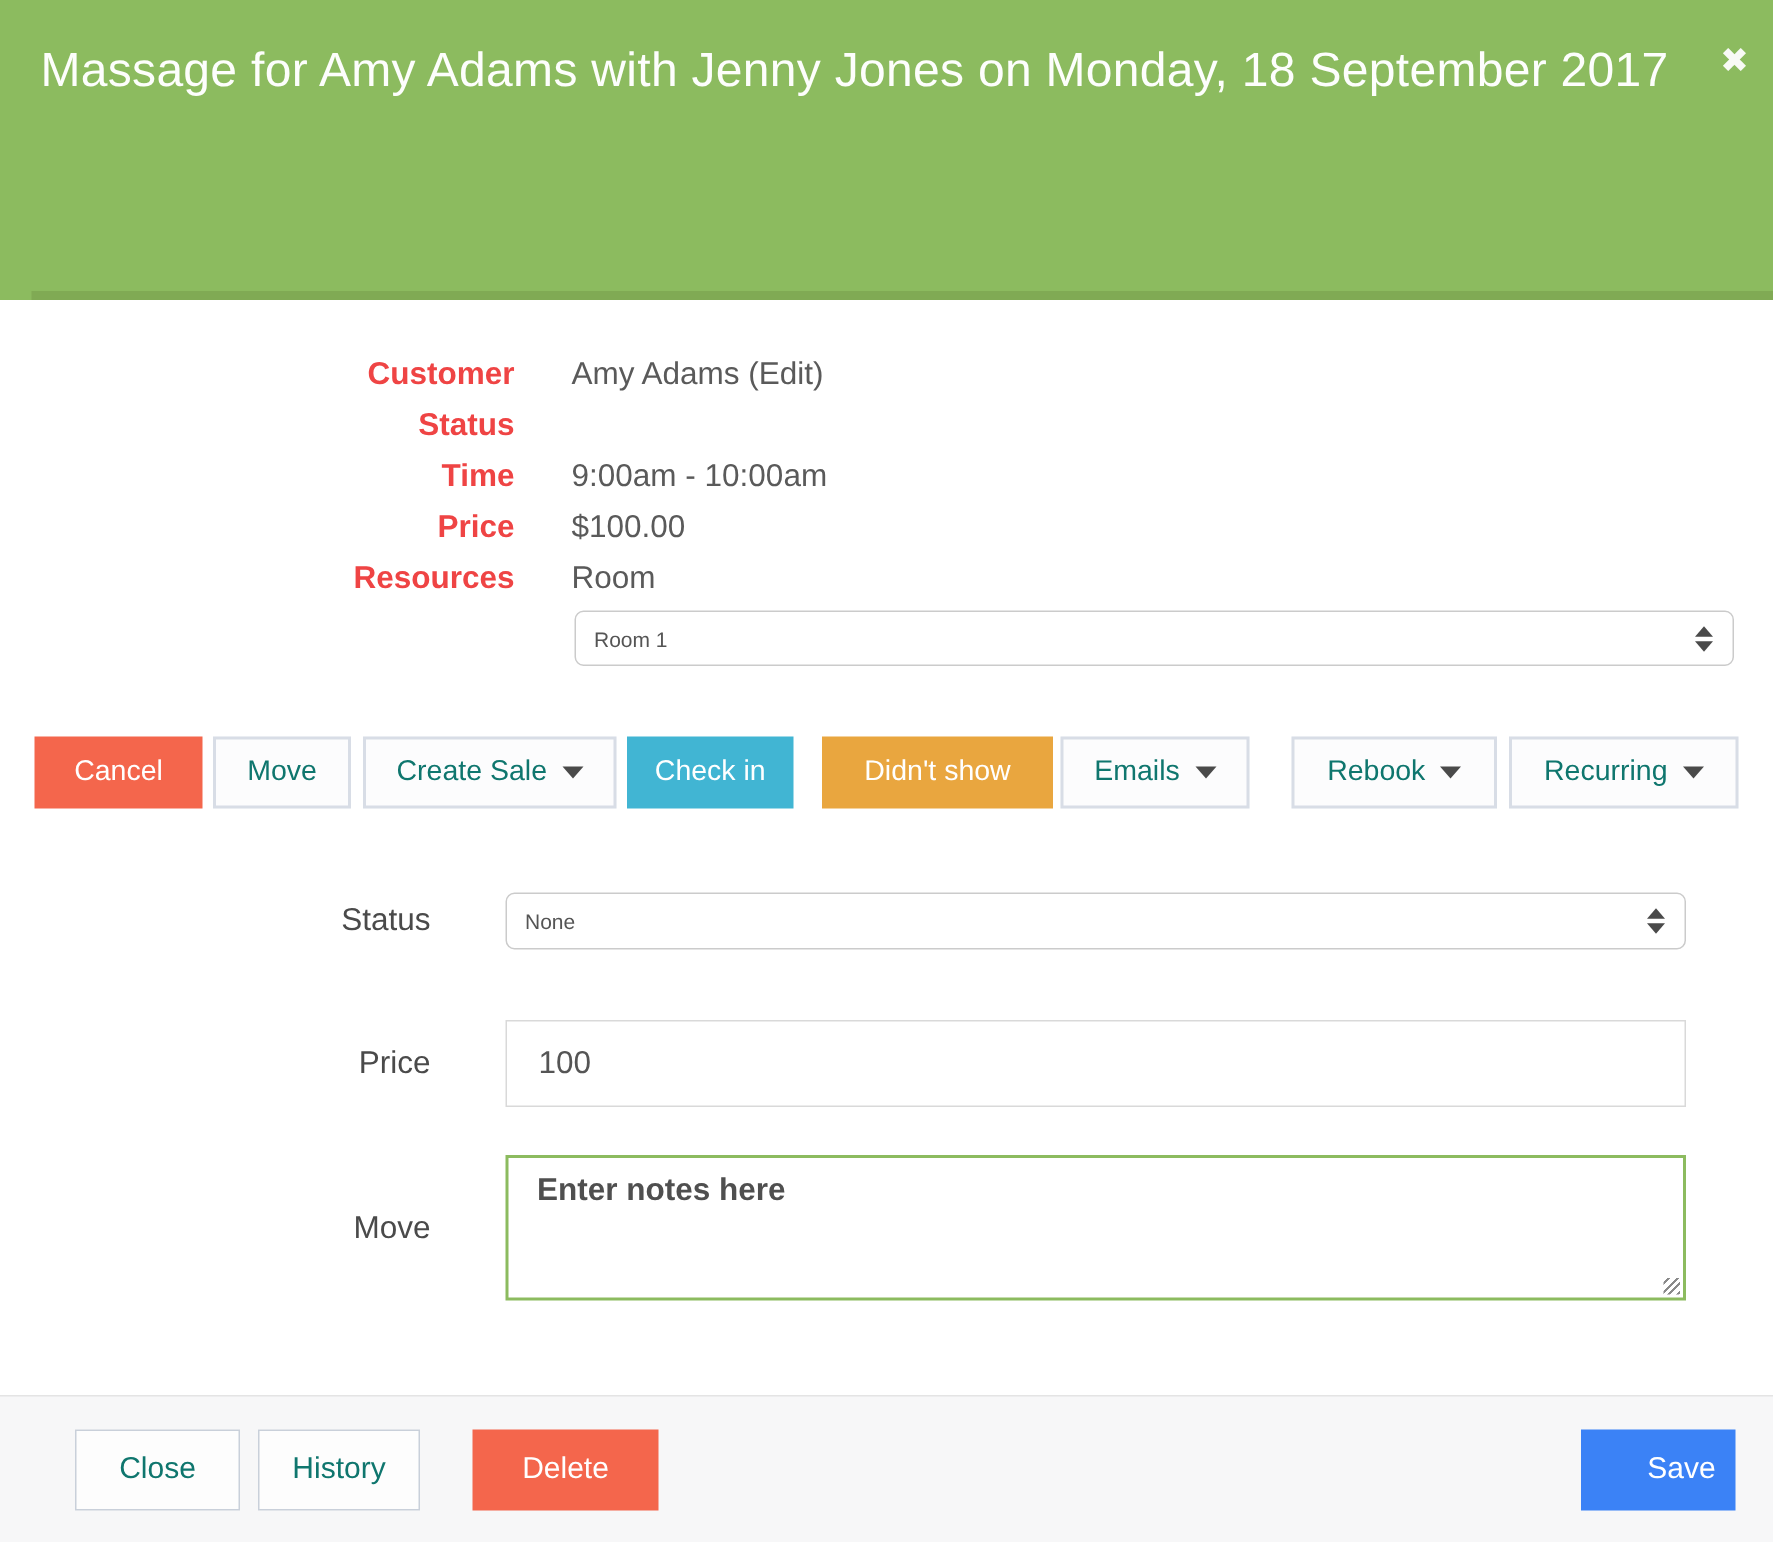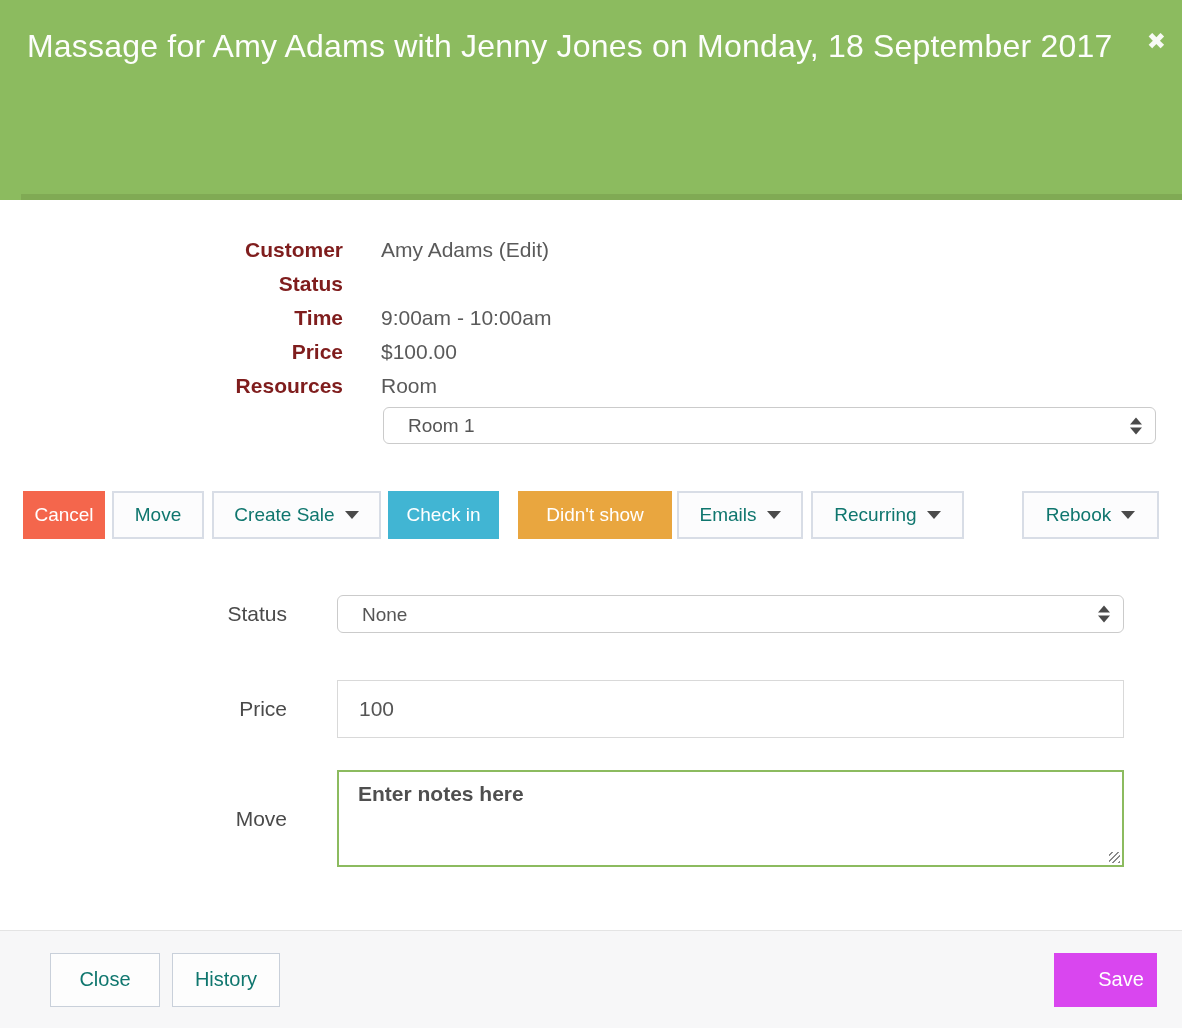--- a/index.html
+++ b/index.html
@@ -38,33 +38,33 @@
     height: 6px; background: #80aa54;
   }
 
   
   .modal-body { flex: 1 1 auto; }
 
   .details { margin-top: 33px; }
   .detail-row { display: flex; line-height: 34px; font-size: 21px; }
   .detail-label {
     width: 343px; text-align: right;
-    font-weight: 700; color: #7f1d1d;
+    font-weight: 700; color: #ef4444;
   }
   .detail-value { margin-left: 38px; color: #5a5a5a; }
 
   .select-wrap { position: relative; }
   .room-select-wrap { margin: 4px 0 0 383px; width: 773px; }
   select {
     width: 100%; height: 37px;
     -webkit-appearance: none; -moz-appearance: none; appearance: none;
     background: #ffffff;
     border: 1px solid #cbcbcb; border-radius: 6px;
-    font-family: inherit; font-size: 19px; color: #555555;
-    padding: 0 40px 0 24px;
+    font-family: inherit; font-size: 14px; color: #555555;
+    padding: 0 40px 0 12px;
   }
   .select-arrows {
     position: absolute; right: 14px; top: 50%;
     transform: translateY(-50%);
     display: flex; flex-direction: column; align-items: center;
     pointer-events: none;
   }
   .select-arrows .up {
     width: 0; height: 0;
     border-left: 6px solid transparent; border-right: 6px solid transparent;
@@ -85,23 +85,23 @@
     border: none; cursor: pointer;
     font-family: inherit; font-size: 19px;
     color: #0f766e; background: #fcfcfd;
     display: inline-flex; align-items: center; justify-content: center;
     white-space: nowrap;
   }
   .btn-outline { border: 2px solid #d8dde6; background: #fcfcfd; }
   .btn-danger  { background: #f4664c; color: #ffffff; }
   .btn-teal    { background: #41b5d3; color: #ffffff; }
   .btn-amber   { background: #e9a63f; color: #ffffff; }
-  .btn-blue    { background: #d946ef; color: #ffffff; padding-left: 31px; }
-
-  .w-cancel    { width: 82px; }
+  .btn-blue    { background: #3b82f6; color: #ffffff; padding-left: 31px; }
+
+  .w-cancel    { width: 112px; }
   .w-move      { width: 92px;  margin-left: 7px; }
   .w-createsale{ width: 169px; margin-left: 8px; }
   .w-checkin   { width: 111px; margin-left: 7px; }
   .w-didntshow { width: 154px; margin-left: 19px; }
   .w-emails    { width: 126px; margin-left: 5px; }
   .w-rebook    { width: 137px; margin-left: auto; }
   .w-recurring { width: 153px; margin-left: 8px; }
 
   .caret-down {
     display: inline-block; margin-left: 10px;
@@ -216,26 +216,26 @@
       <button class="btn btn-outline w-createsale">
         <span>Create Sale</span>
         <span class="caret-down"></span>
       </button>
       <button class="btn btn-teal w-checkin">Check in</button>
       <button class="btn btn-amber w-didntshow">Didn't show</button>
       <button class="btn btn-outline w-emails">
         <span>Emails</span>
         <span class="caret-down"></span>
       </button>
+      <button class="btn btn-outline w-rebook">
+        <span>Rebook</span>
+        <span class="caret-down"></span>
+      </button>
       <button class="btn btn-outline w-recurring">
         <span>Recurring</span>
-        <span class="caret-down"></span>
-      </button>
-      <button class="btn btn-outline w-rebook">
-        <span>Rebook</span>
         <span class="caret-down"></span>
       </button>
     </div>
 
     <div class="edit-form">
 
       <div class="form-row row-status">
         <div class="form-label">Status</div>
         <div class="form-field select-wrap status-select-wrap">
           <select>
@@ -262,16 +262,17 @@
           <div class="resize-handle"></div>
         </div>
       </div>
 
     </div>
   </div>
 
   <div class="modal-footer">
     <button class="btn f-btn f-close">Close</button>
     <button class="btn f-btn f-history">History</button>
+    <button class="btn btn-danger f-btn f-delete">Delete</button>
     <button class="btn btn-blue f-btn f-save">Save</button>
   </div>
 
 </div>
 
 </body></html>

